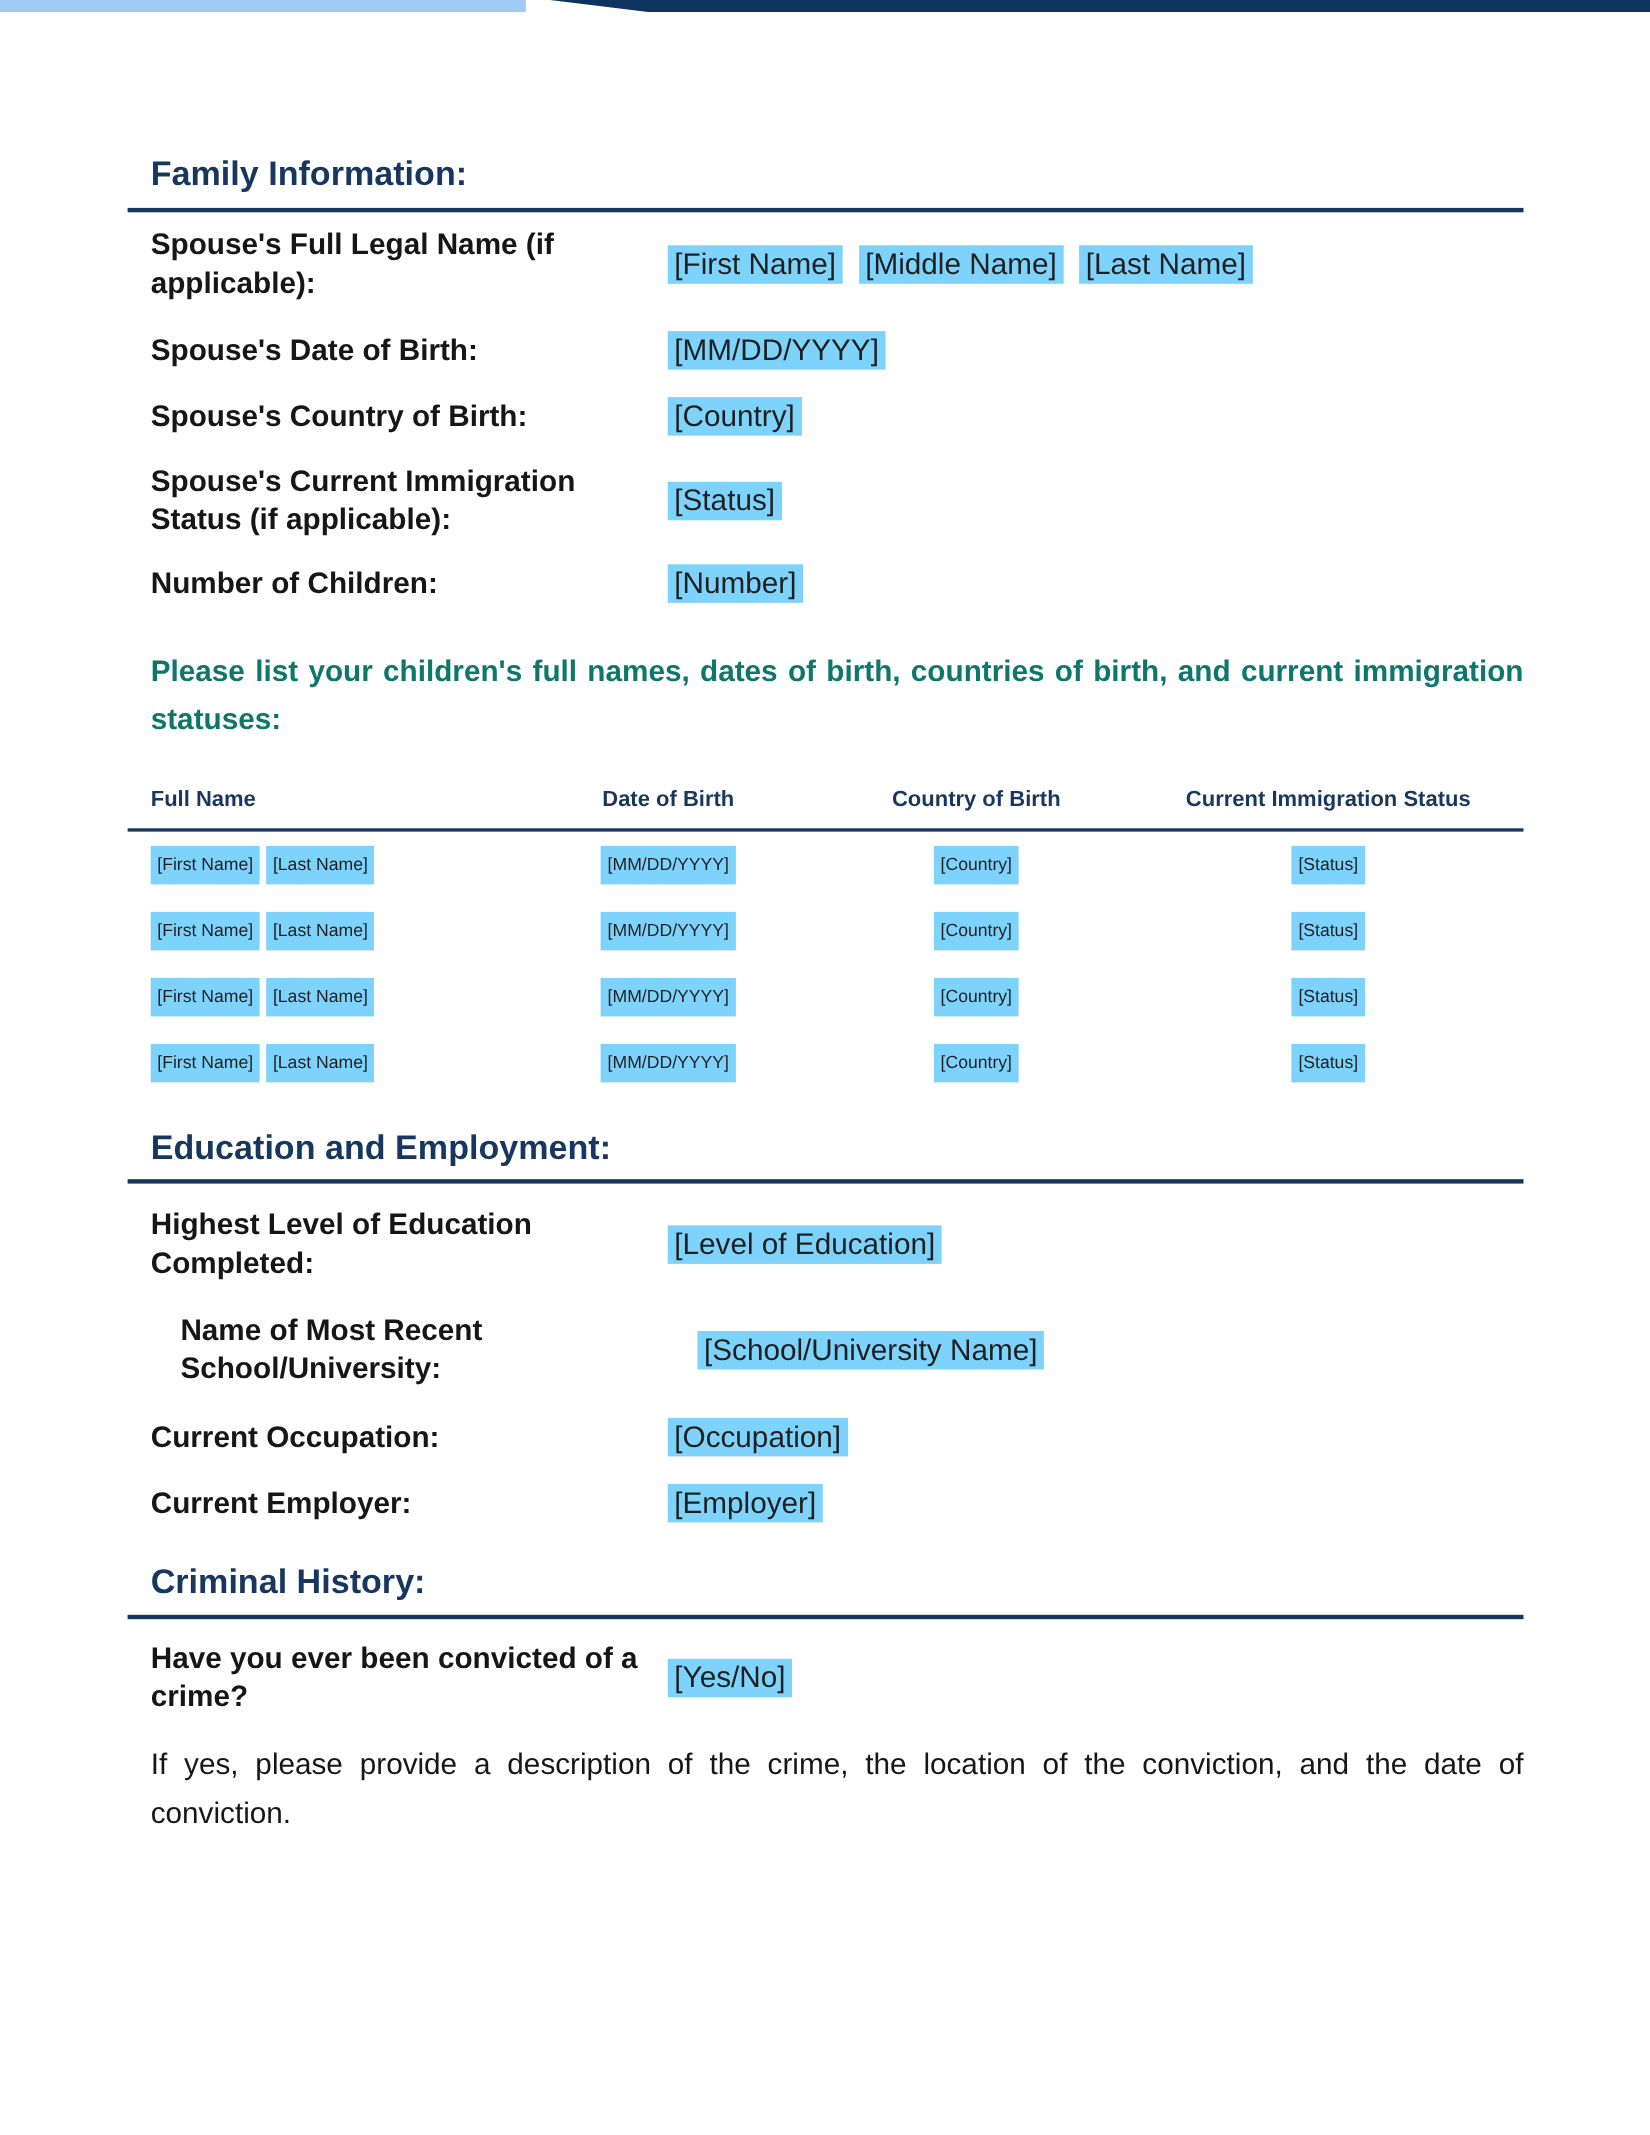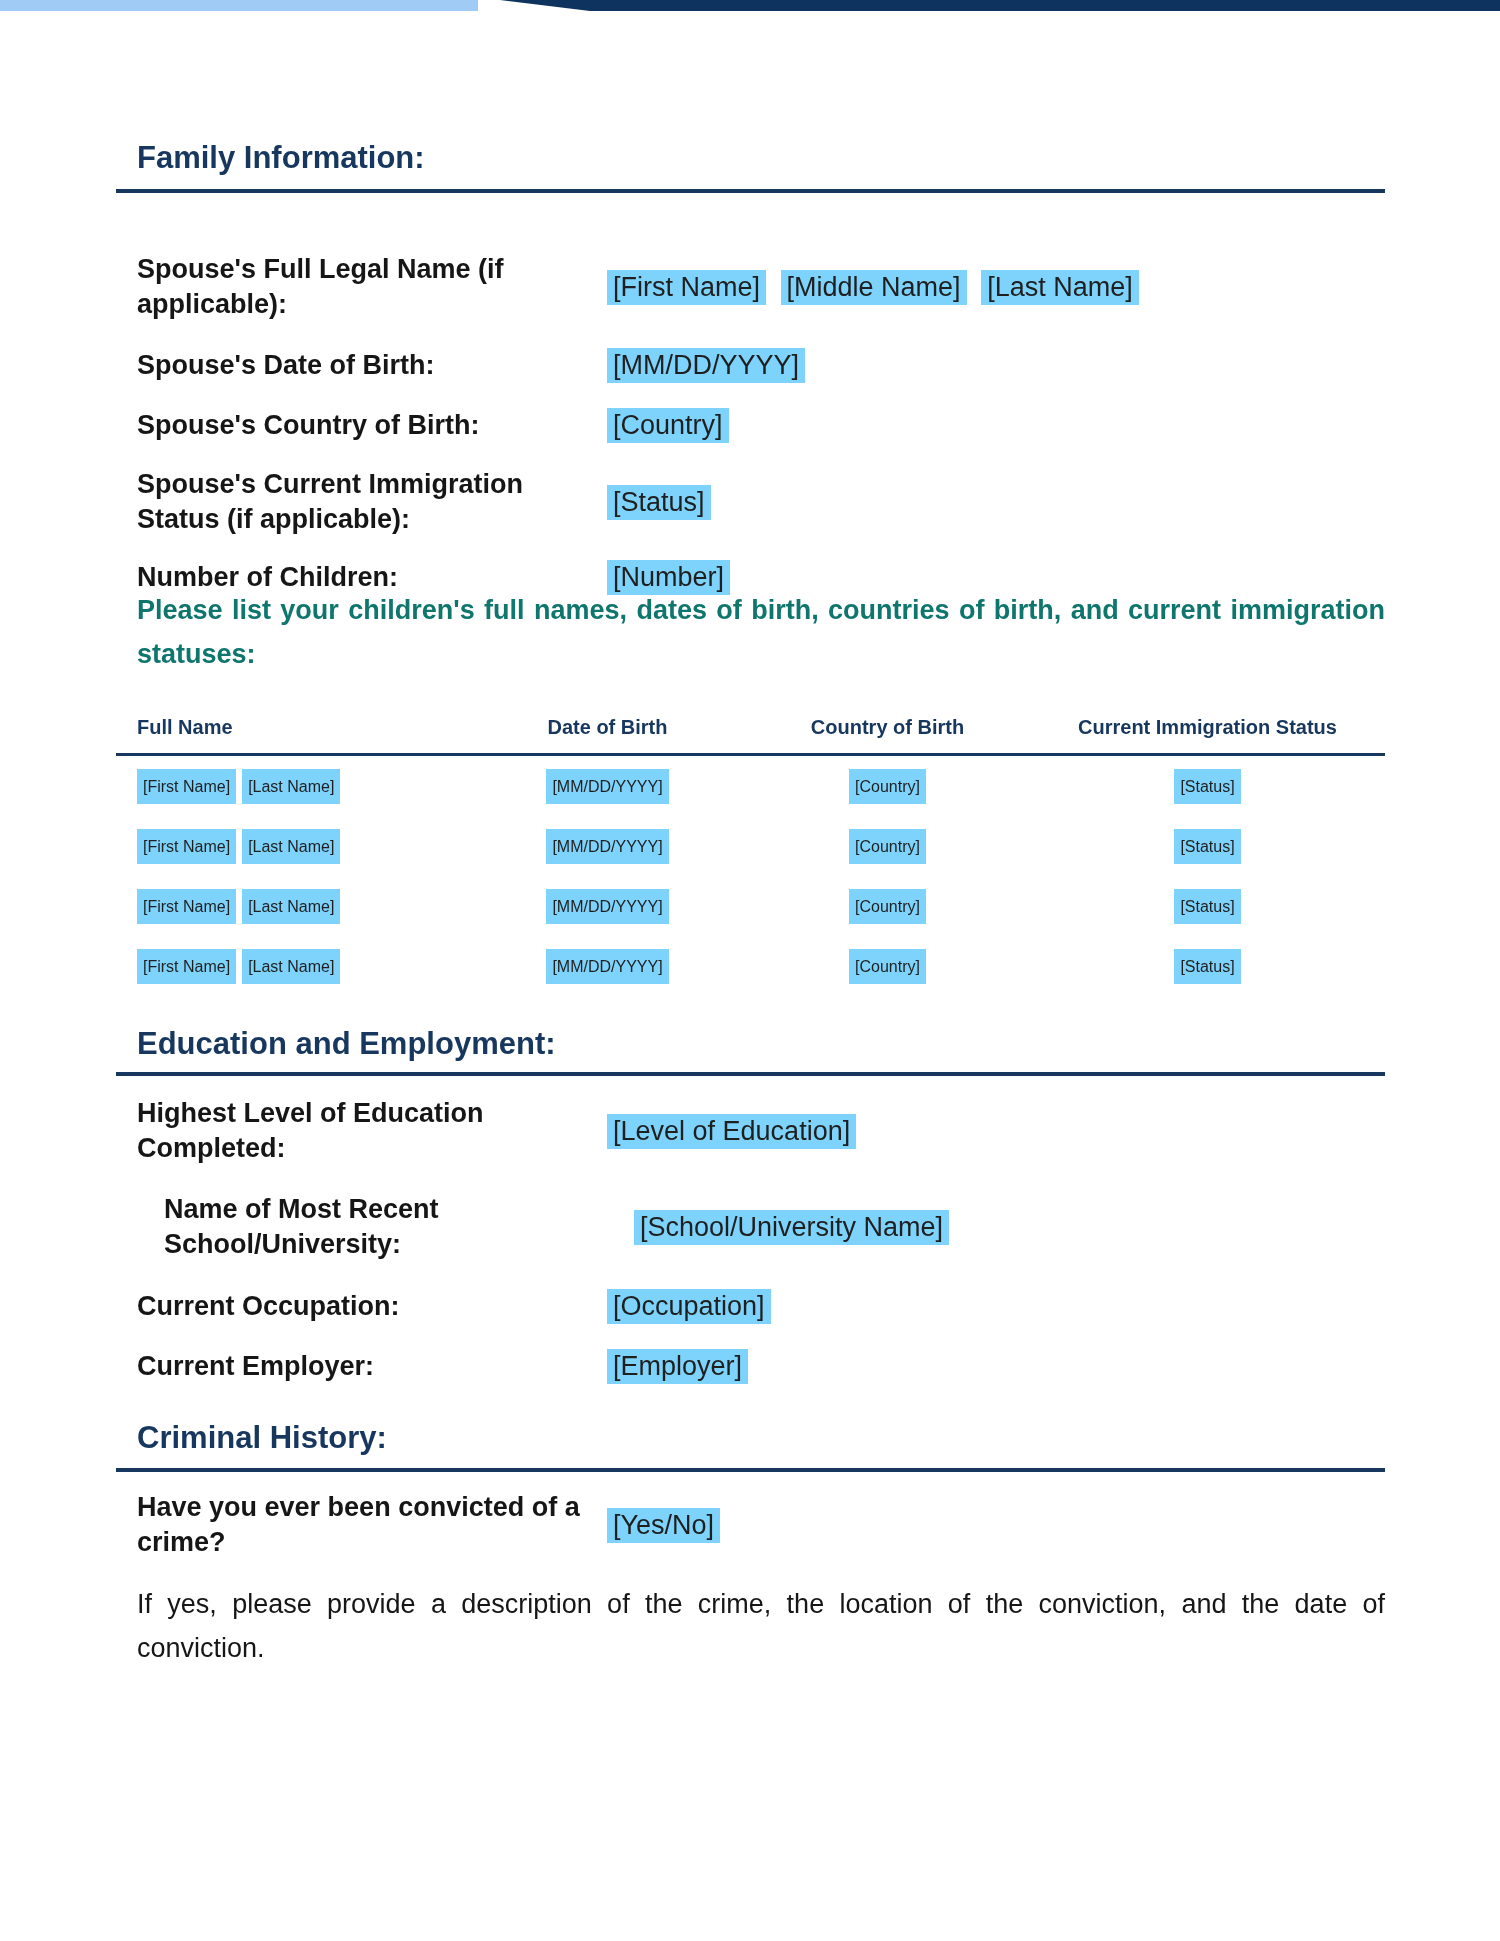--- a/index.html
+++ b/index.html
@@ -95,21 +95,21 @@
 <div class="page">
 
   <div class="band">
     <div class="band-blue"></div>
     <div class="band-navy"></div>
   </div>
 
   <h2 class="sec-h" style="top:140px;">Family Information:</h2>
   <div class="rule" style="top:189px;"></div>
 
-  <div class="fields" style="top:205px;margin-top:47px;">
+  <div class="fields" style="top:205px;">
     <div class="frow r-h2">
       <div class="flabel">Spouse's Full Legal Name (if applicable):</div>
       <div class="fvalue">
         <span class="chip">[First Name]</span>
         <span class="chip">[Middle Name]</span>
         <span class="chip">[Last Name]</span>
       </div>
     </div>
     <div class="frow r-h1">
       <div class="flabel">Spouse's Date of Birth:</div>

